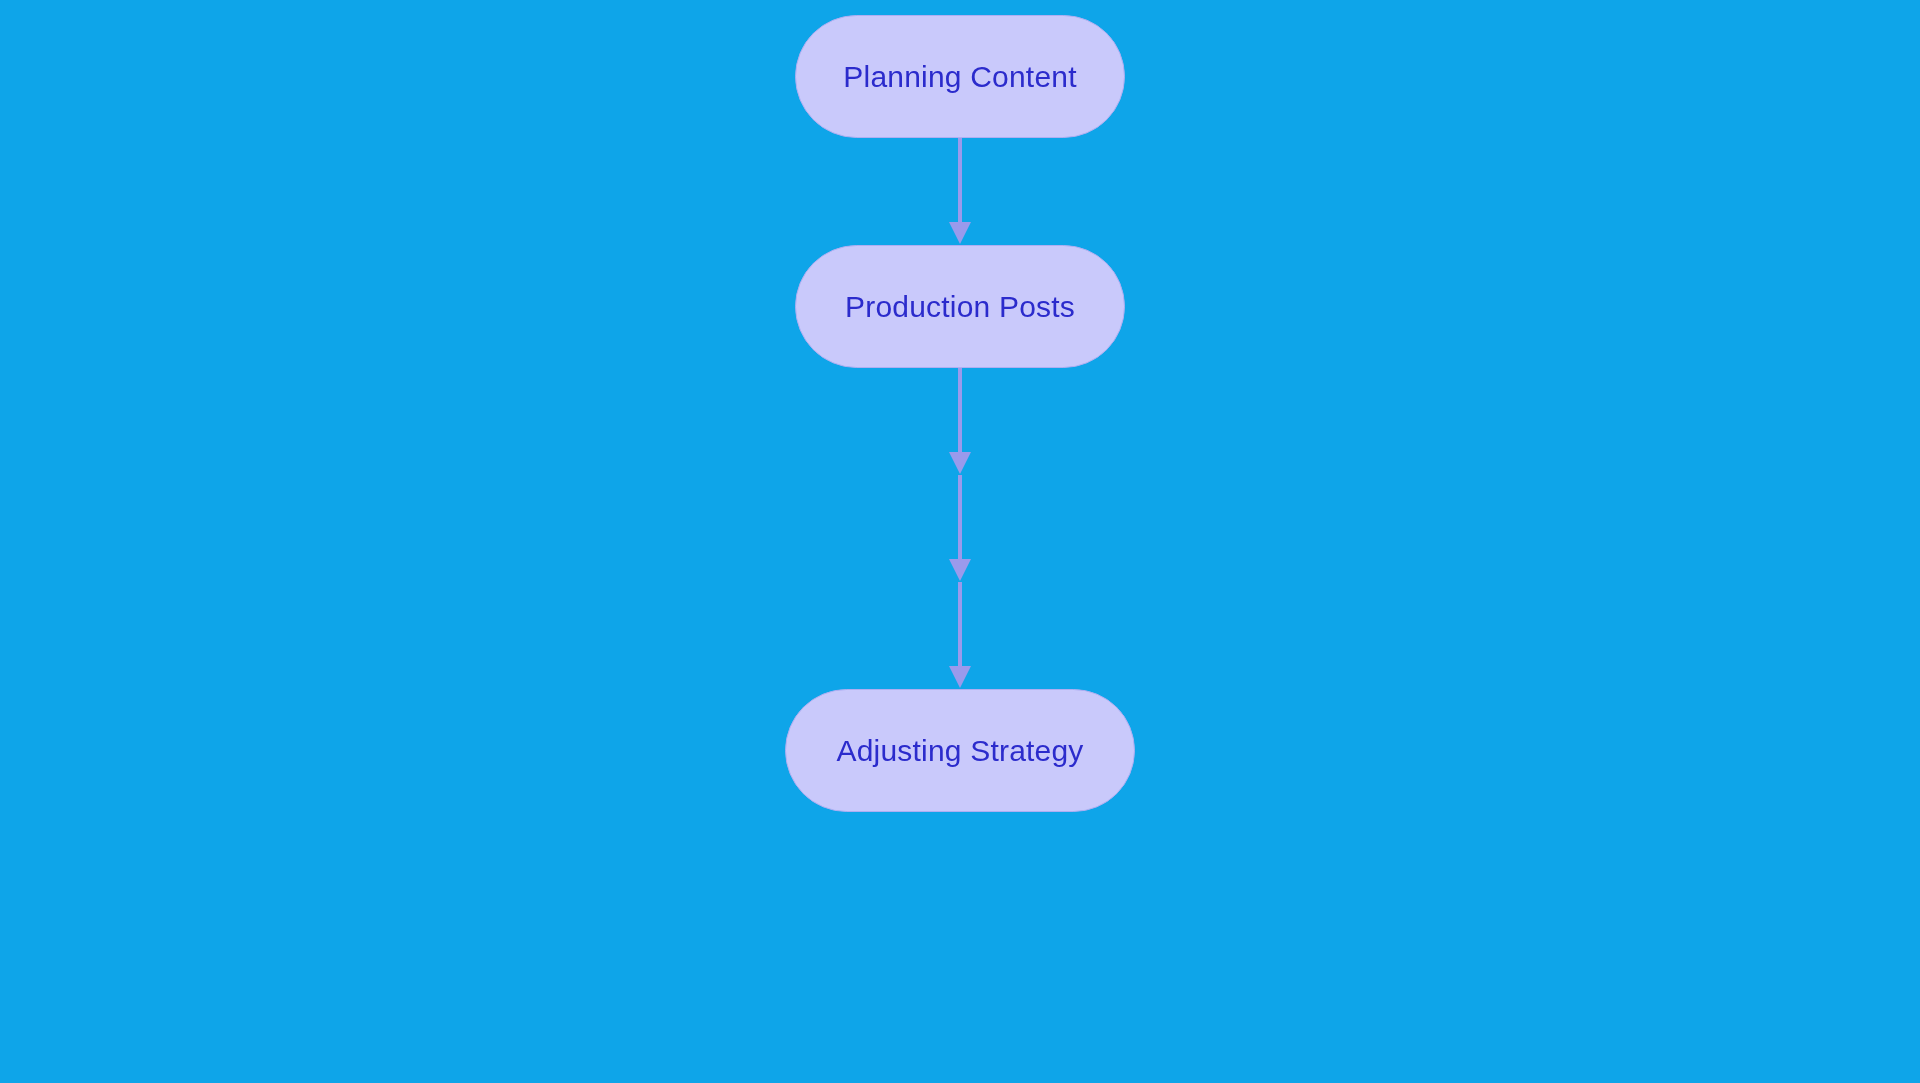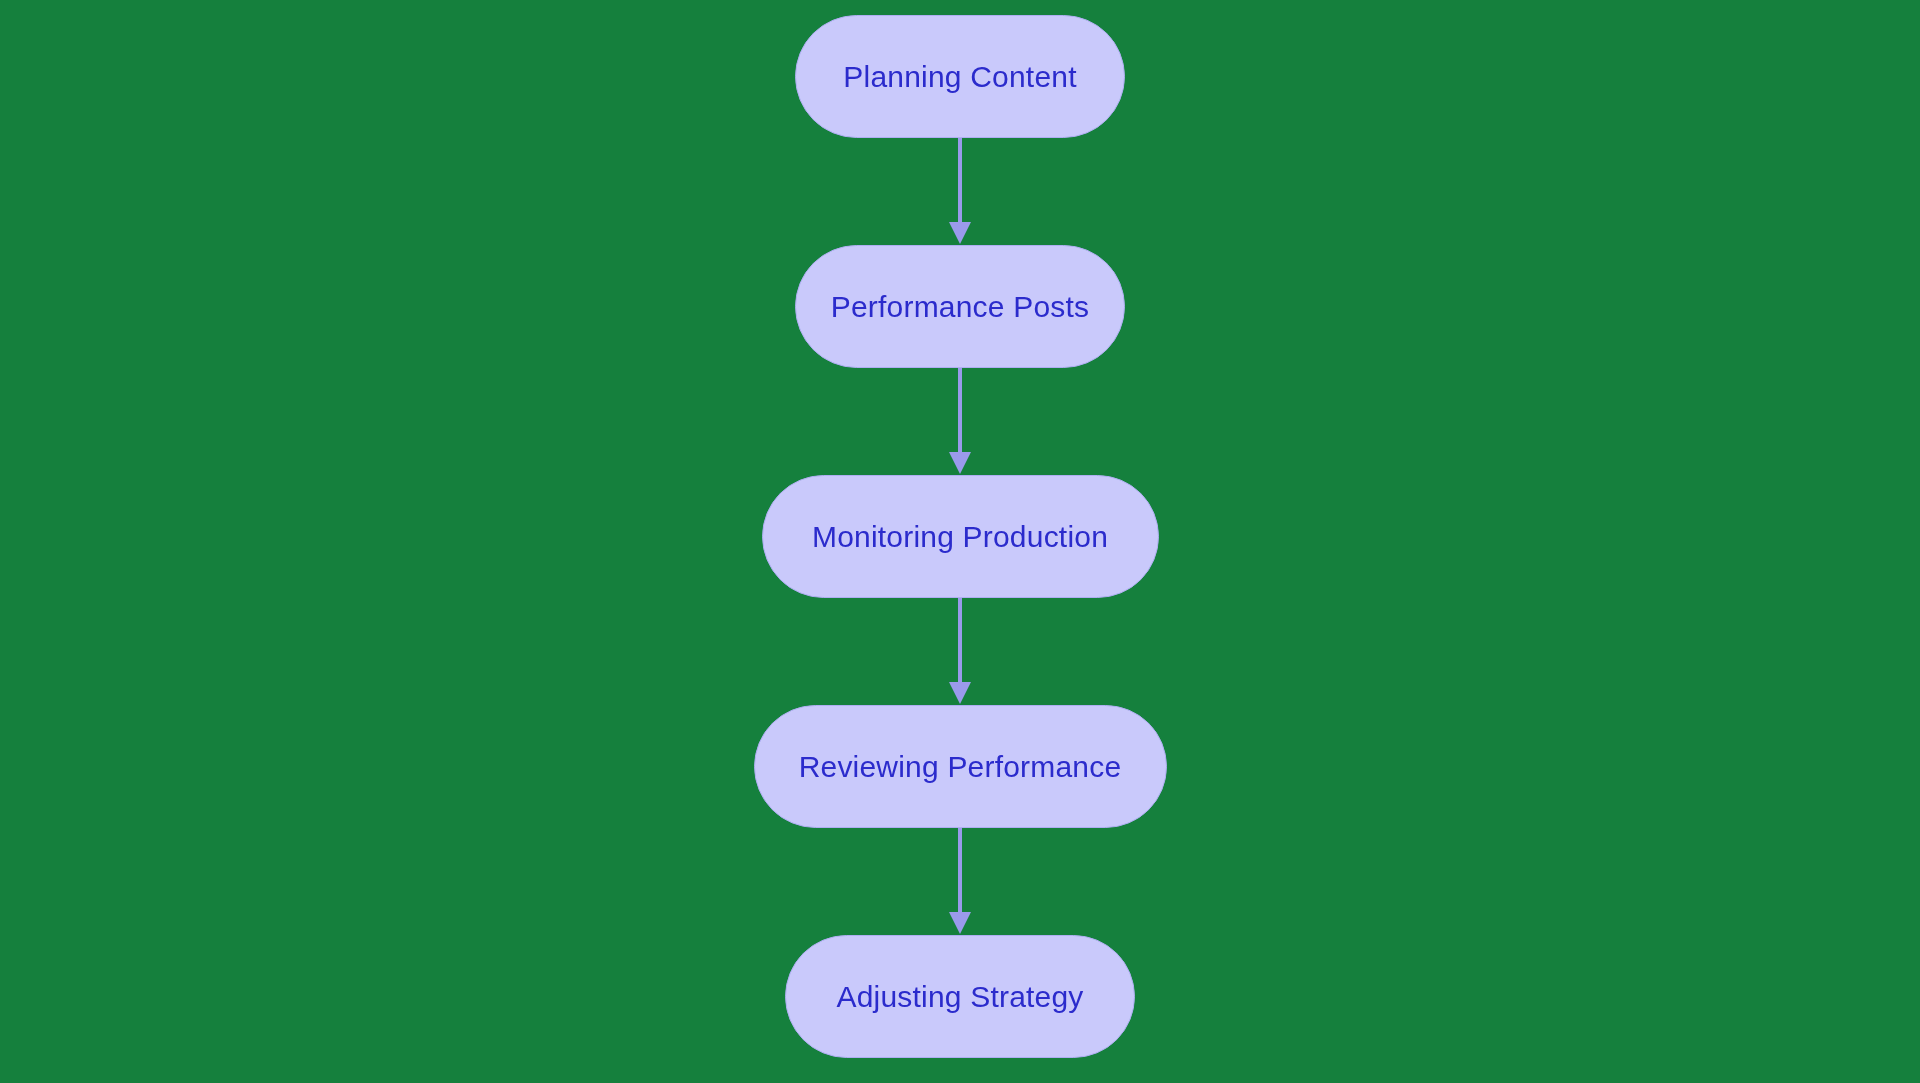--- a/index.html
+++ b/index.html
@@ -11,21 +11,21 @@
     width: 1920px;
     height: 1083px;
     font-family: "Liberation Sans", sans-serif;
     overflow: hidden;
   }
 
   #flowchart {
     position: relative;
     width: 1920px;
     height: 1083px;
-    background: #15803d;
+    background: #0ea5e9;
   }
 
   .flow-column {
     position: absolute;
     left: 0;
     top: 0;
     width: 1920px;
     height: 1083px;
     display: flex;
     flex-direction: column;
@@ -75,40 +75,34 @@
     <div class="node node-0">
       <span class="node-label">Planning Content</span>
     </div>
 
     <svg class="connector" viewBox="0 0 24 107" xmlns="http://www.w3.org/2000/svg">
       <line x1="12" y1="0" x2="12" y2="86" stroke="#9a9aec" stroke-width="4"></line>
       <polygon points="12,106 1,84 23,84" fill="#9a9aec"></polygon>
     </svg>
 
     <div class="node node-1">
-      <span class="node-label">Performance Posts</span>
+      <span class="node-label">Production Posts</span>
     </div>
 
     <svg class="connector" viewBox="0 0 24 107" xmlns="http://www.w3.org/2000/svg">
       <line x1="12" y1="0" x2="12" y2="86" stroke="#9a9aec" stroke-width="4"></line>
       <polygon points="12,106 1,84 23,84" fill="#9a9aec"></polygon>
     </svg>
 
-    <div class="node node-2">
-      <span class="node-label">Monitoring Production</span>
-    </div>
 
     <svg class="connector" viewBox="0 0 24 107" xmlns="http://www.w3.org/2000/svg">
       <line x1="12" y1="0" x2="12" y2="86" stroke="#9a9aec" stroke-width="4"></line>
       <polygon points="12,106 1,84 23,84" fill="#9a9aec"></polygon>
     </svg>
 
-    <div class="node node-3">
-      <span class="node-label">Reviewing Performance</span>
-    </div>
 
     <svg class="connector" viewBox="0 0 24 107" xmlns="http://www.w3.org/2000/svg">
       <line x1="12" y1="0" x2="12" y2="86" stroke="#9a9aec" stroke-width="4"></line>
       <polygon points="12,106 1,84 23,84" fill="#9a9aec"></polygon>
     </svg>
 
     <div class="node node-4">
       <span class="node-label">Adjusting Strategy</span>
     </div>
 

